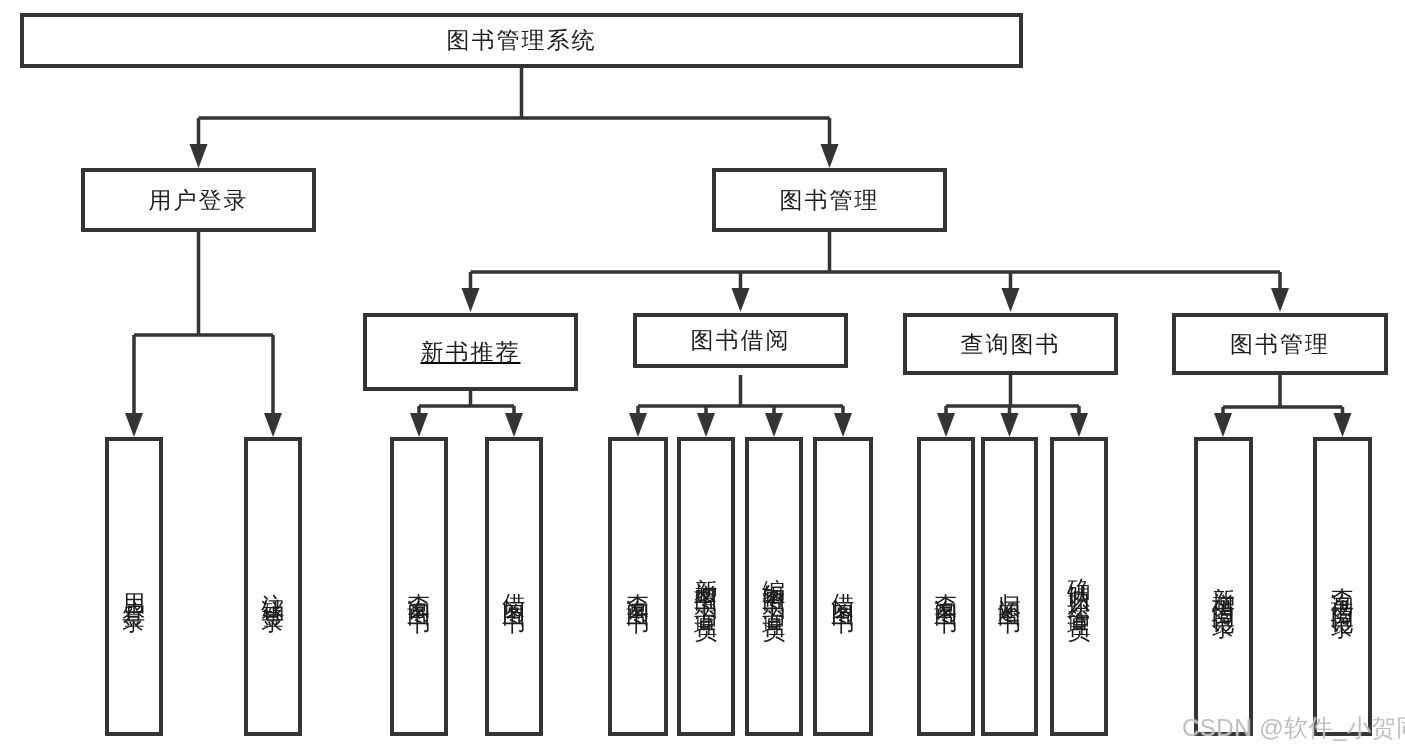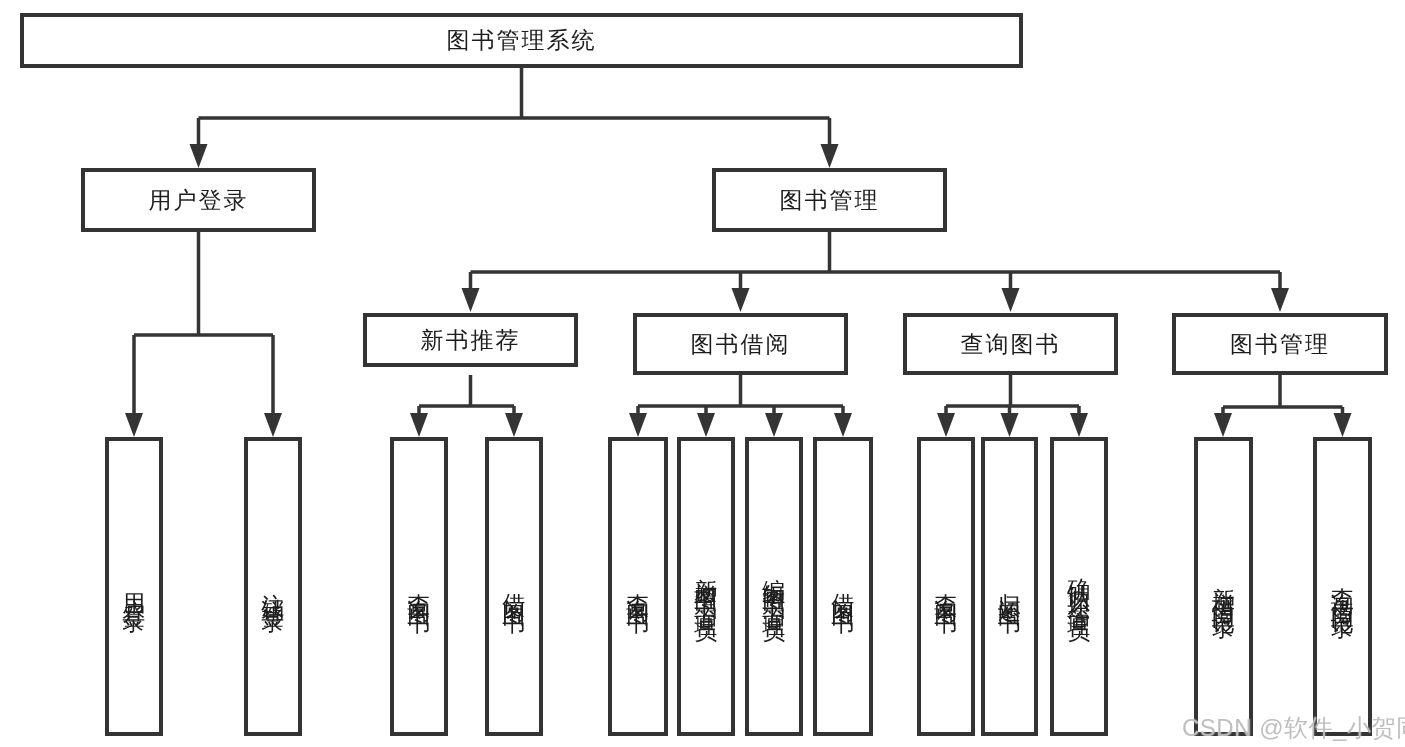--- a/index.html
+++ b/index.html
@@ -110,24 +110,24 @@
     <span>图书管理系统</span>
   </div>
 
   <div class="hbox" style="left:81px; top:168px; width:235px; height:64px;">
     <span>用户登录</span>
   </div>
   <div class="hbox" style="left:712px; top:168px; width:235px; height:64px;">
     <span>图书管理</span>
   </div>
 
-  <div class="hbox" style="left:363px; top:313px; width:215px; height:54px;">
+  <div class="hbox" style="left:363px; top:313px; width:215px; height:78px;text-decoration:underline;">
     <span>新书推荐</span>
   </div>
-  <div class="hbox" style="left:633px; top:313px; width:215px; height:62px;">
+  <div class="hbox" style="left:633px; top:313px; width:215px; height:55px;">
     <span>图书借阅</span>
   </div>
   <div class="hbox" style="left:903px; top:313px; width:215px; height:62px;">
     <span>查询图书</span>
   </div>
   <div class="hbox" style="left:1172px; top:313px; width:216px; height:62px;">
     <span>图书管理</span>
   </div>
 
   <div class="vbox" style="left:105px; top:437px; width:58px; height:299px;">

